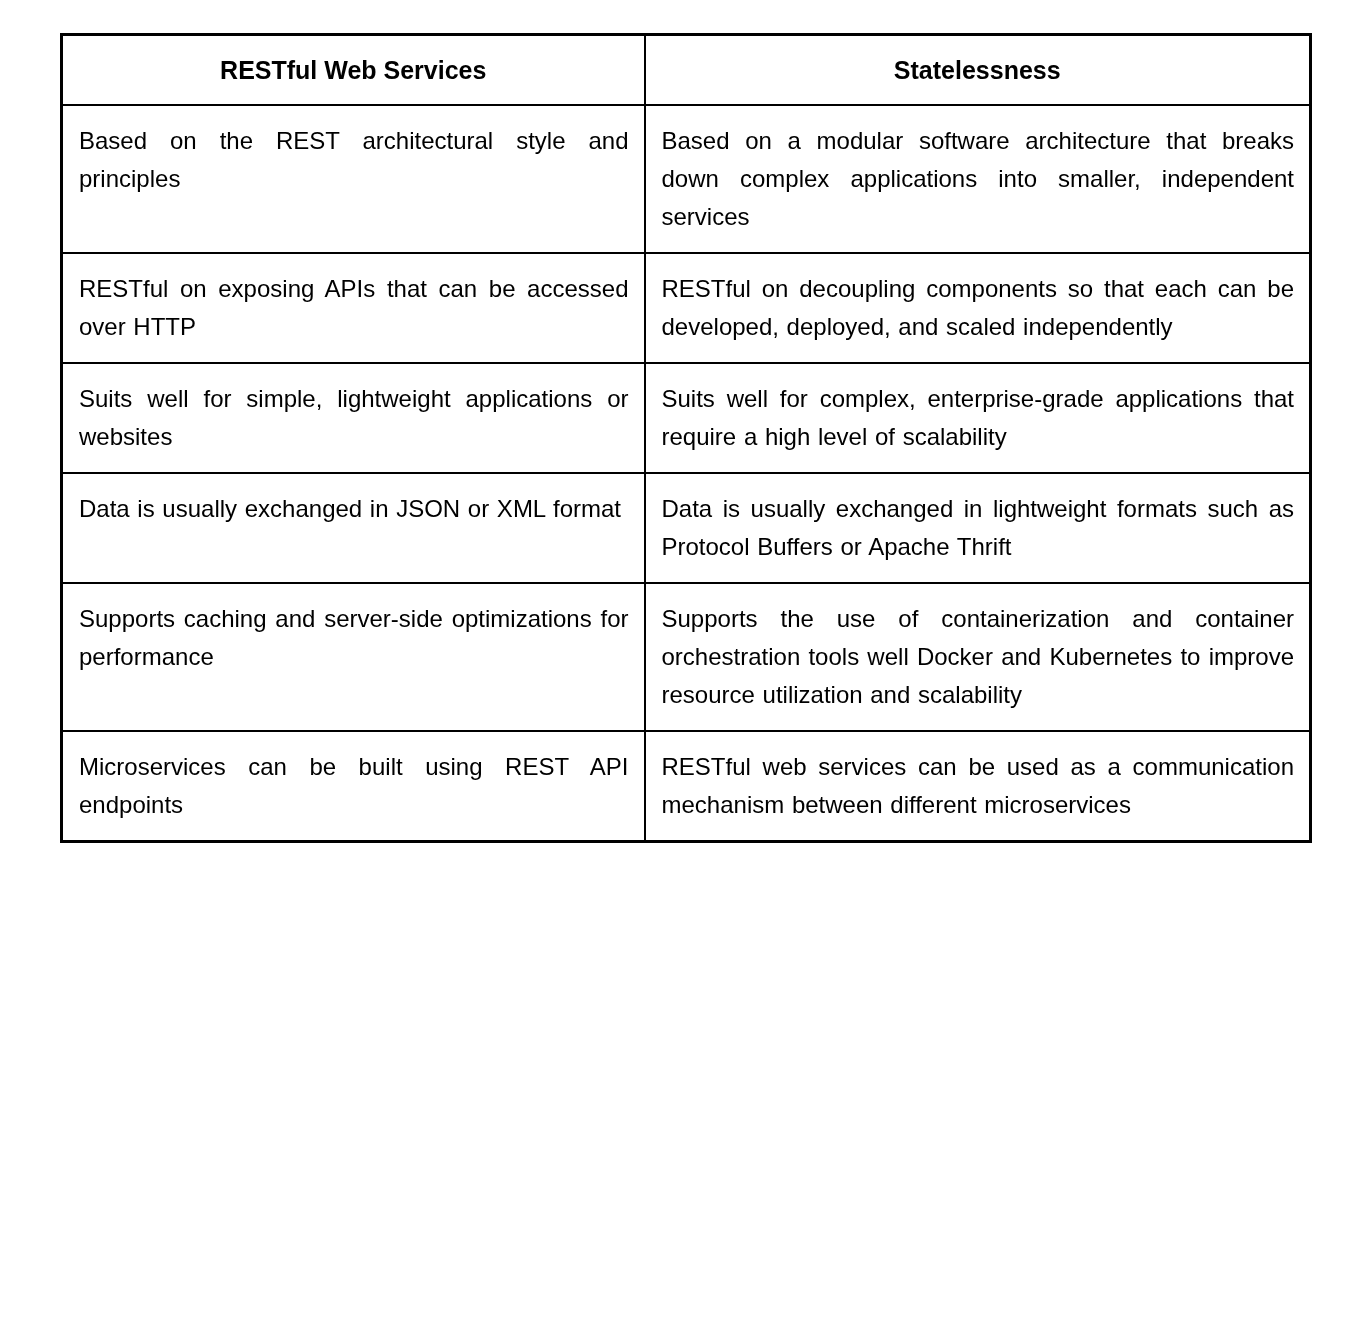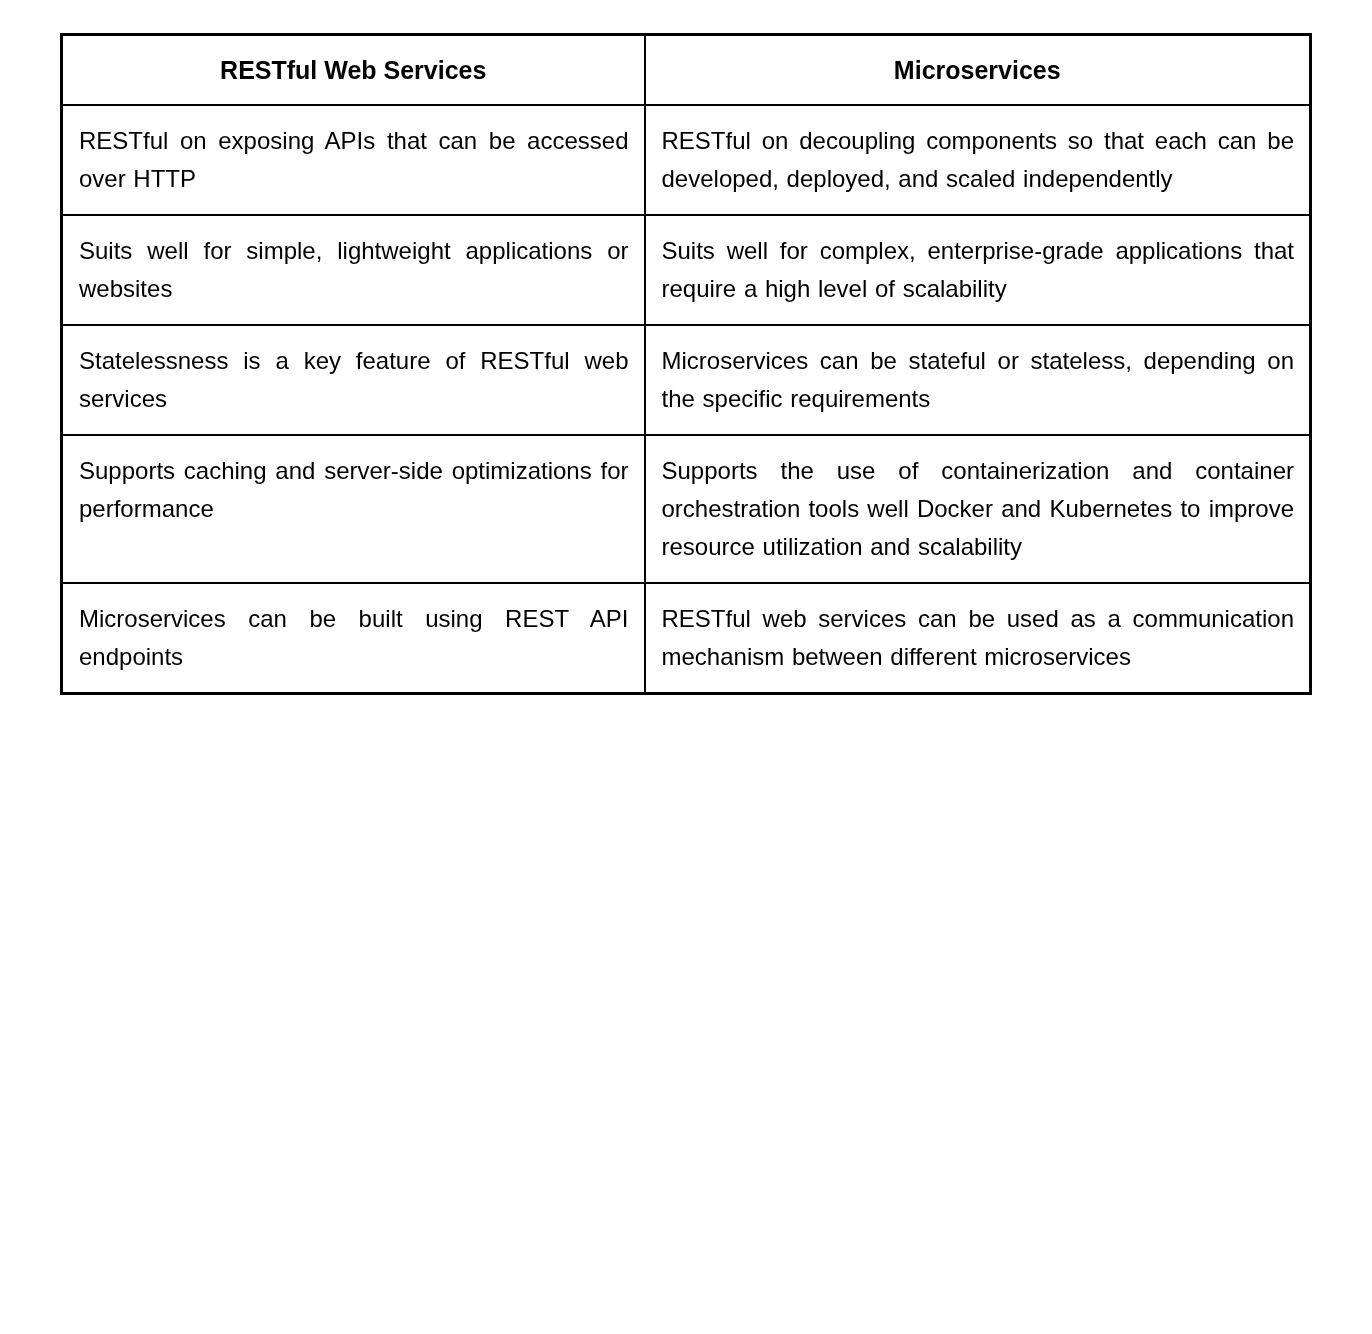--- a/index.html
+++ b/index.html
@@ -49,35 +49,39 @@
 <body>
 
 <table class="comparison">
   <colgroup>
     <col class="col-left">
     <col class="col-right">
   </colgroup>
   <thead>
     <tr>
       <th>RESTful Web Services</th>
-      <th>Microservices</th>
+      <th>Statelessness</th>
     </tr>
   </thead>
   <tbody>
+    <tr>
+      <td>Based on the REST architectural style and principles</td>
+      <td>Based on a modular software architecture that breaks down complex applications into smaller, independent services</td>
+    </tr>
     <tr>
       <td>RESTful on exposing APIs that can be accessed over HTTP</td>
       <td>RESTful on decoupling components so that each can be developed, deployed, and scaled independently</td>
     </tr>
     <tr>
       <td>Suits well for simple, lightweight applications or websites</td>
       <td>Suits well for complex, enterprise-grade applications that require a high level of scalability</td>
     </tr>
     <tr>
-      <td>Statelessness is a key feature of RESTful web services</td>
-      <td>Microservices can be stateful or stateless, depending on the specific requirements</td>
+      <td>Data is usually exchanged in JSON or XML format</td>
+      <td>Data is usually exchanged in lightweight formats such as Protocol Buffers or Apache Thrift</td>
     </tr>
     <tr>
       <td>Supports caching and server-side optimizations for performance</td>
       <td>Supports the use of containerization and container orchestration tools well Docker and Kubernetes to improve resource utilization and scalability</td>
     </tr>
     <tr>
       <td>Microservices can be built using REST API endpoints</td>
       <td>RESTful web services can be used as a communication mechanism between different microservices</td>
     </tr>
   </tbody>

